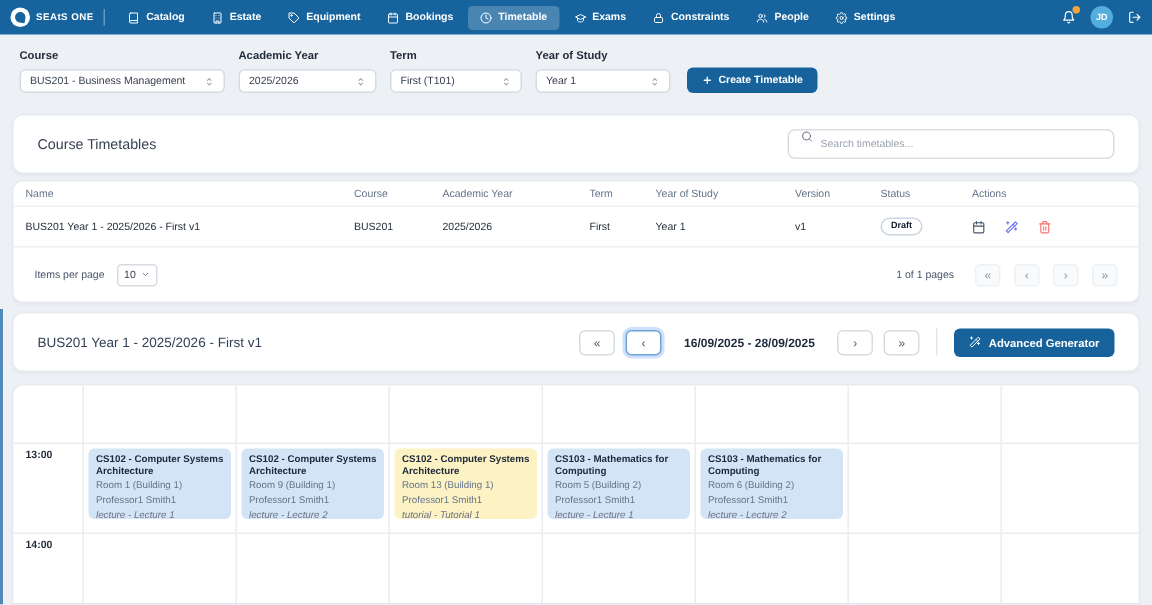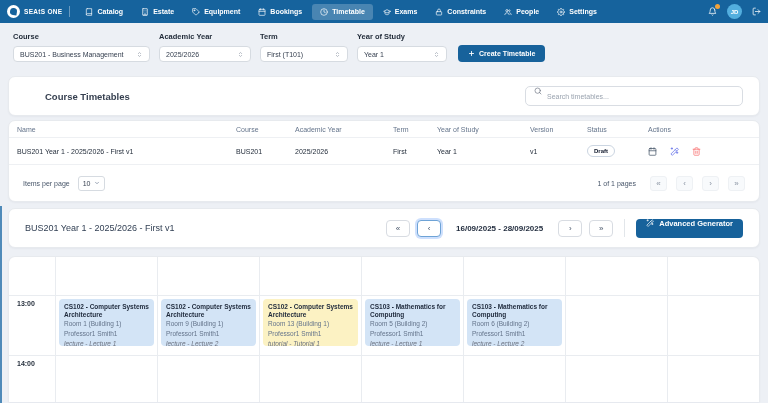--- a/index.html
+++ b/index.html
@@ -50,21 +50,21 @@
                  font-size: 7px; font-weight: 600; display: flex; align-items: center; gap: 4px;
                  padding: 0 10px; cursor: pointer; margin-left: 2px;
                  font-family: "Liberation Sans", sans-serif; }
   .btn-primary svg { width: 7px; height: 7px; }
 
   
   .panel { background: #fff; border: 1px solid #e7eaee; border-radius: 7px; margin: 0 8px;
            box-shadow: 0 1px 2px rgba(16,24,40,.04); }
   .panel-a { margin-top: 14px; height: 40px; display: flex; align-items: center;
              justify-content: space-between; padding: 0 16px; }
-  .panel-title { font-size: 9.5px; font-weight: 700; color: #374151; margin-left: 20px; }
+  .panel-title { font-size: 9.5px; font-weight: 400; color: #374151; }
   .search-box { width: 218px; height: 20px; border: 1px solid #d9dde3; border-radius: 5px;
                 display: flex; gap: 5px; padding: 0 8px; background: #fff; }
   .search-box svg { width: 8px; height: 8px; color: #6b7280; flex-shrink: 0; }
   .search-box input { border: none; outline: none; font-size: 7px; width: 100%; color: #374151;
                       font-family: "Liberation Sans", sans-serif; background: transparent; }
   .search-box input::placeholder { color: #9aa3af; }
 
   
   .panel-b { margin-top: 4px; }
   .thead { display: flex; align-items: center; height: 17px; padding-left: 8px;
@@ -99,21 +99,21 @@
              justify-content: space-between; padding: 0 16px; }
   .sched-title { font-size: 9px; font-weight: 500; color: #334155; }
   .sched-controls { display: flex; align-items: center; gap: 7px; }
   .nav-btn { width: 24px; height: 17px; border: 1px solid #d8dce2; border-radius: 4px;
              background: #fff; display: flex; align-items: center; justify-content: center;
              font-size: 8px; color: #475569; cursor: pointer; }
   .nav-btn.focused { border-color: #6ea3d6; box-shadow: 0 0 0 2px rgba(59,130,246,.25); }
   .week-range { font-size: 8px; font-weight: bold; color: #1e293b; margin: 0 8px; white-space: nowrap; }
   .v-divider { width: 1px; height: 18px; background: #e2e6ea; margin: 0 4px; }
   .btn-generator { height: 19px; background: #17629b; color: #fff; border: none; border-radius: 4px;
-                   font-size: 7.5px; font-weight: 600; display: flex; align-items: flex-start; gap: 5px;
+                   font-size: 7.5px; font-weight: 600; display: flex; align-items: center; gap: 5px;
                    padding: 0 10px; cursor: pointer; font-family: "Liberation Sans", sans-serif; }
   .btn-generator svg { width: 8px; height: 8px; }
 
   
   .panel-d { margin-top: 8px; height: 146px; overflow: hidden; border-radius: 7px 7px 0 0;
              border-bottom: none; }
   .grid-row { display: flex; }
   .grid-row.r0 { height: 38px; }
   .grid-row.r1 { height: 60px; border-top: 1px solid #e9ecf0; }
   .grid-row.r2 { height: 60px; border-top: 1px solid #e9ecf0; }

